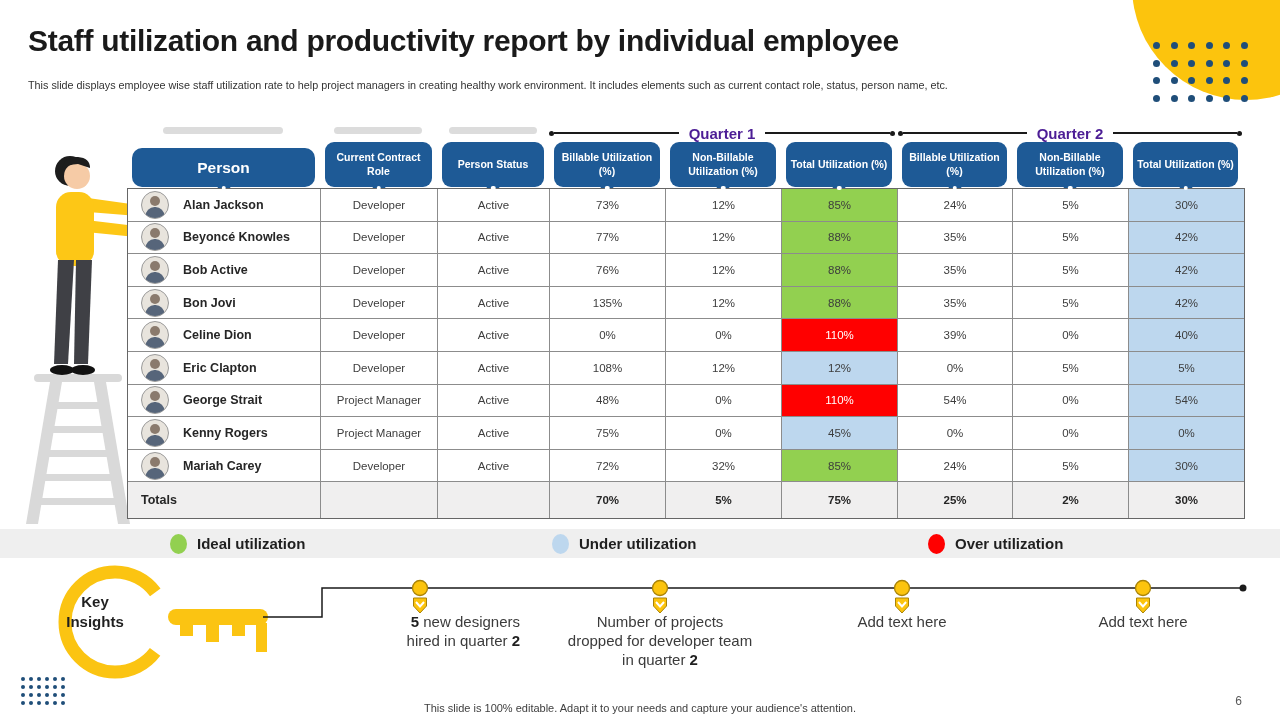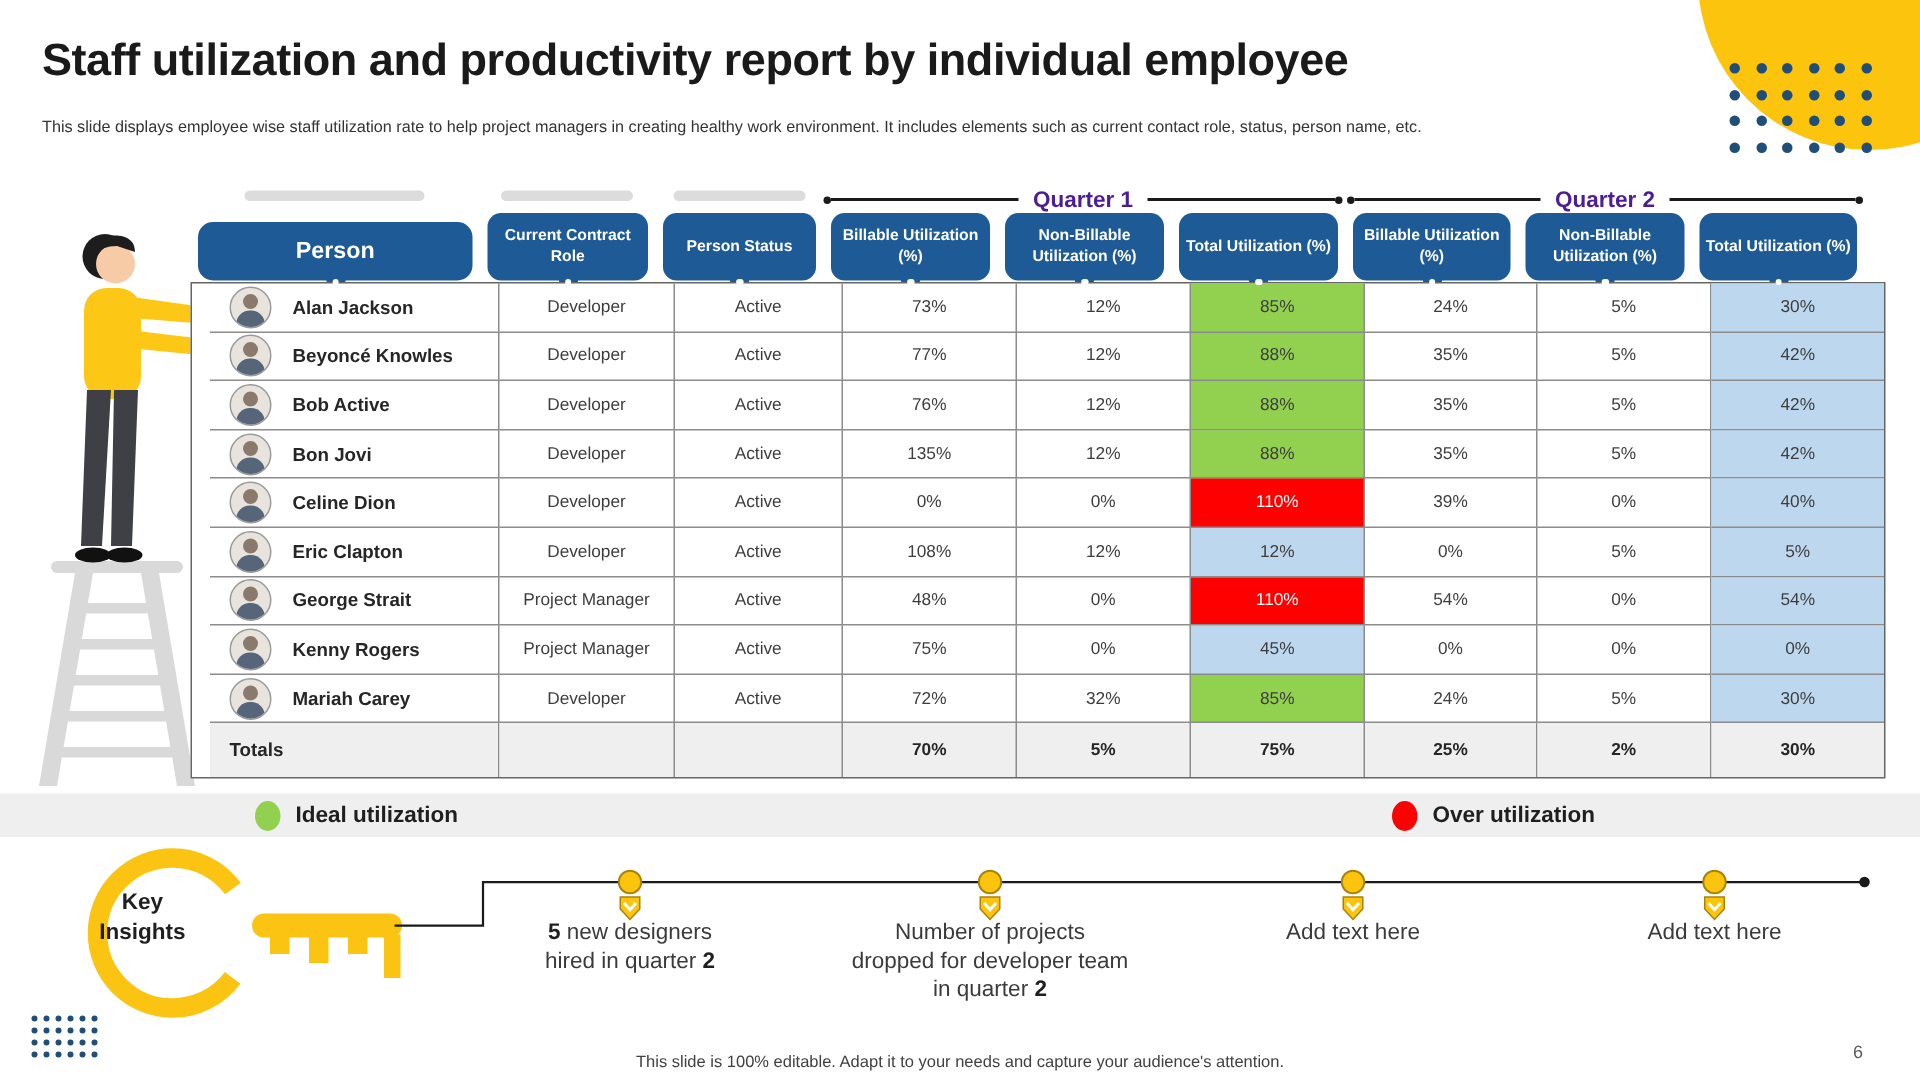--- a/index.html
+++ b/index.html
@@ -27,21 +27,21 @@
          grid-template-columns:193px 117px 112px 116px 116px 116px 115px 116px 115px;}
   .pillwrap{padding:0 5px;display:flex;}
   .pill{position:relative;flex:1;height:41px;background:#1E5A96;border-radius:9px;color:#fff;font-weight:bold;
         font-size:10.5px;line-height:1.25;display:flex;align-items:center;justify-content:center;text-align:center;padding:2px 4px;}
   .pill::after{content:"";position:absolute;left:50%;bottom:-6px;transform:translateX(-50%);width:13px;height:13px;border-radius:50%;background:#1E5A96;z-index:0;}
   .pill::before{content:"";position:absolute;left:50%;bottom:-3px;transform:translateX(-50%);width:4.5px;height:4.5px;border-radius:50%;background:#fff;z-index:1;}
   .pill-person{font-size:15.5px;height:35px;margin-top:6px;border-radius:10px;}
   
   .tbl{position:absolute;left:127px;top:188px;width:1116px;display:grid;background:#fff;
        grid-template-columns:193px 117px 112px 116px 116px 116px 115px 116px 115px;
-       grid-template-rows:repeat(9,32.6px) 36px;border:1px solid #666;padding-left:12px;}
+       grid-template-rows:repeat(9,32.6px) 36px;border:1px solid #666;}
   .tbl .c{border-right:1px solid #8c8c8c;border-bottom:1px solid #8c8c8c;display:flex;align-items:center;justify-content:center;
           font-size:11.5px;color:#3d3d3d;overflow:hidden;}
   .tbl .c:nth-child(9n){border-right:none;}
   .tbl .totals{background:#F0EFEF;font-weight:bold;color:#262626;border-bottom:none;}
   .person-c{justify-content:flex-start !important;padding-left:13px;gap:14px;}
   .name{font-weight:bold;font-size:12.5px;color:#262626;white-space:nowrap;}
   .avatar{width:26px;height:26px;border-radius:50%;background:#E8E4DD;border:1px solid #9a9a9a;position:relative;overflow:hidden;flex:none;}
   .avatar::before{content:"";position:absolute;left:50%;top:4px;transform:translateX(-50%);width:10px;height:10px;border-radius:50%;background:#8a7a6d;}
   .avatar::after{content:"";position:absolute;left:50%;top:15px;transform:translateX(-50%);width:19px;height:13px;border-radius:9px 9px 0 0;background:#56657a;}
   .lvl-ideal{background:#92D050;}
@@ -52,21 +52,21 @@
   .legitem{position:absolute;top:0;height:29px;display:flex;align-items:center;gap:10px;}
   .leg1{left:170px;} .leg2{left:552px;} .leg3{left:928px;}
   .legdot{width:17px;height:20px;border-radius:50%;flex:none;}
   .leglabel{font-size:15px;font-weight:bold;color:#1f1f1f;}
   
   .keysvg{position:absolute;left:20px;top:565px;}
   .keytitle{position:absolute;left:52px;top:592px;width:86px;text-align:center;font-size:15px;font-weight:bold;color:#1f1f1f;line-height:1.3;}
   .tlsvg{position:absolute;left:0;top:560px;}
   .inslabel{position:absolute;top:612px;text-align:center;font-size:15px;color:#3b3b3b;line-height:1.27;}
   .inslabel b{color:#1f1f1f;}
-  .ins1{left:320px;width:200px;} .ins2{left:545px;width:230px;} .ins3{left:802px;width:200px;} .ins4{left:1043px;width:200px;}
+  .ins1{left:320px;width:200px;text-align:right;} .ins2{left:545px;width:230px;} .ins3{left:802px;width:200px;} .ins4{left:1043px;width:200px;}
   
   .footnote{position:absolute;left:0;top:702px;width:1280px;text-align:center;font-size:11px;color:#404040;}
   .pagenum{position:absolute;right:38px;top:694px;font-size:12px;color:#595959;}
 </style>
 </head>
 <body>
 
 <div class="slide">
 
   <div class="ycircle"></div>
@@ -321,20 +321,24 @@
       <div class="c totals">25%</div>
       <div class="c totals">2%</div>
       <div class="c totals">30%</div>
     </div>
 
   <div class="legendbar">
     <div class="legitem leg1">
         <span class="legdot" style="background: rgb(146, 208, 80);"></span>
         <span class="leglabel">Ideal utilization</span>
       </div>
+    <div class="legitem leg2">
+        <span class="legdot" style="background: rgb(189, 215, 238);"></span>
+        <span class="leglabel">Under utilization</span>
+      </div>
     <div class="legitem leg3">
         <span class="legdot" style="background: rgb(255, 0, 0);"></span>
         <span class="leglabel">Over utilization</span>
       </div>
   </div>
 
   <svg class="keysvg" width="300" height="115" viewBox="0 0 300 115">
     <circle cx="95" cy="57" r="50" fill="none" stroke="#FBC412" stroke-width="13" stroke-dasharray="250 64" stroke-dashoffset="-32"></circle>
     <rect x="148" y="44" width="100" height="16" rx="8" fill="#FBC412"></rect>
     <rect x="160" y="58" width="13" height="13" fill="#FBC412"></rect>

